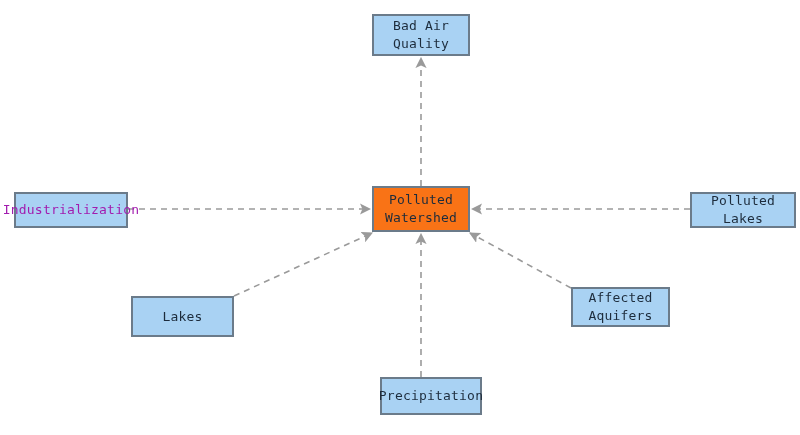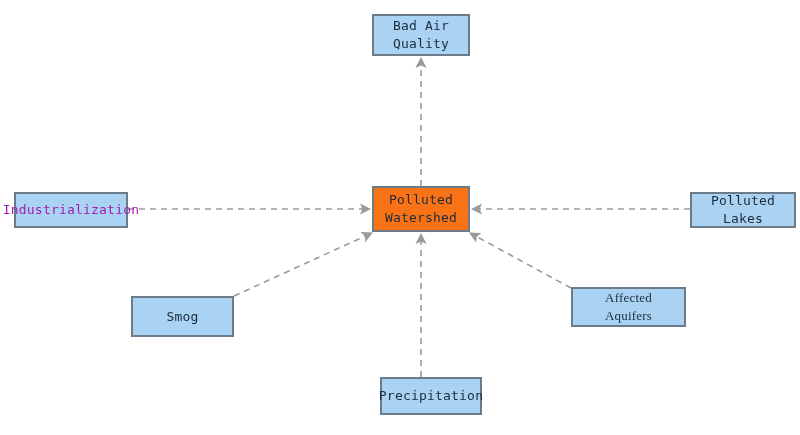--- a/index.html
+++ b/index.html
@@ -69,19 +69,19 @@
       </g>
   </svg>
 
   <div id="nodes-group">
       <div class="node" style="left: 372px; top: 14px; width: 98px; height: 42px; background: rgb(169, 210, 243); border-color: rgb(107, 123, 138); color: rgb(29, 44, 60);"><span class="node-label">Bad Air
 Quality</span></div>
       <div class="node" style="left: 372px; top: 186px; width: 98px; height: 46px; background: #f97316; border-color: rgb(107, 123, 138); color: rgb(29, 44, 60);"><span class="node-label">Polluted
 Watershed</span></div>
       <div class="node" style="left: 14px; top: 192px; width: 114px; height: 36px; background: rgb(169, 210, 243); border-color: rgb(107, 123, 138); color: #a21caf;"><span class="node-label">Industrialization</span></div>
       <div class="node" style="left: 690px; top: 192px; width: 106px; height: 36px; background: rgb(169, 210, 243); border-color: rgb(107, 123, 138); color: rgb(29, 44, 60);"><span class="node-label">Polluted Lakes</span></div>
-      <div class="node" style="left: 131px; top: 296px; width: 103px; height: 41px; background: rgb(169, 210, 243); border-color: rgb(107, 123, 138); color: rgb(29, 44, 60);"><span class="node-label">Smog</span></div>
-      <div class="node" style="left: 571px; top: 287px; width: 115px; height: 40px; background: rgb(169, 210, 243); border-color: rgb(107, 123, 138); color: rgb(29, 44, 60); font-family: Liberation Serif, serif;"><span class="node-label">Affected
+      <div class="node" style="left: 131px; top: 296px; width: 103px; height: 41px; background: rgb(169, 210, 243); border-color: rgb(107, 123, 138); color: rgb(29, 44, 60);"><span class="node-label">Lakes</span></div>
+      <div class="node" style="left: 571px; top: 287px; width: 99px; height: 40px; background: rgb(169, 210, 243); border-color: rgb(107, 123, 138); color: rgb(29, 44, 60);"><span class="node-label">Affected
 Aquifers</span></div>
       <div class="node" style="left: 380px; top: 377px; width: 102px; height: 38px; background: rgb(169, 210, 243); border-color: rgb(107, 123, 138); color: rgb(29, 44, 60);"><span class="node-label">Precipitation</span></div>
     </div>
 
 </div>
 
 </body></html>

